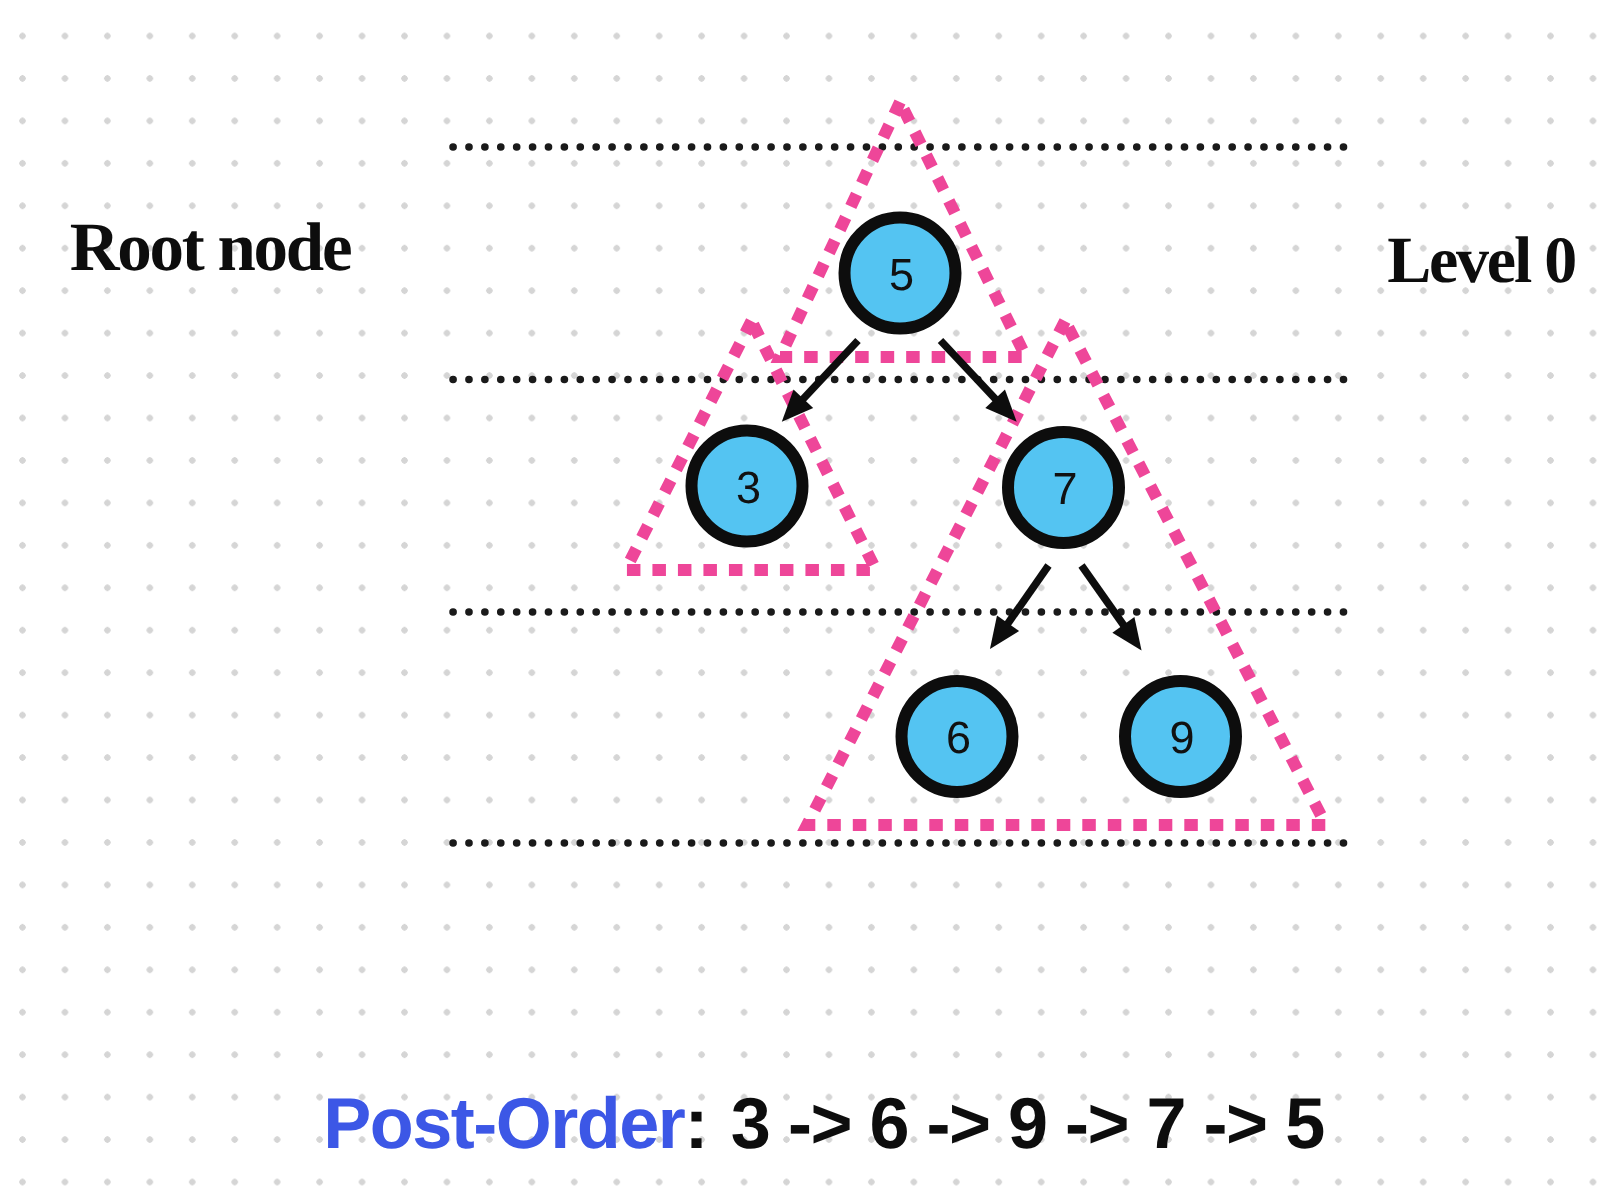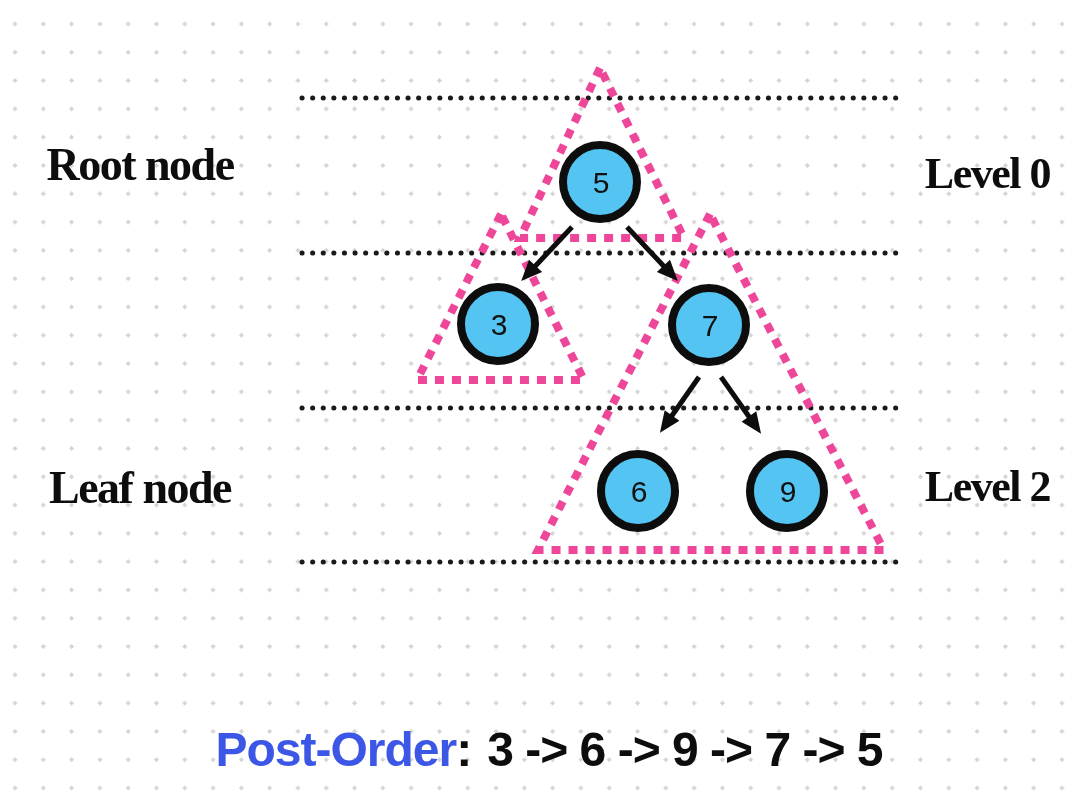--- a/index.html
+++ b/index.html
@@ -102,23 +102,21 @@
     <g text-anchor="middle">
       <text class="node-value" x="601" y="193">5</text>
       <text class="node-value" x="499" y="335">3</text>
       <text class="node-value" x="710" y="336">7</text>
       <text class="node-value" x="639" y="502">6</text>
       <text class="node-value" x="788" y="502">9</text>
     </g>
   </svg>
 
   <div class="hand-label" style="left:25px; top:138px; width:230px;">Root node</div>
-  <div class="hand-label" style="left:25px; top:461px; width:230px;">Leaf node</div>
 
   <div class="hand-label level-label" style="left:870px; top:148px; width:180px;">Level 0</div>
-  <div class="hand-label level-label" style="left:870px; top:461px; width:180px;">Level 2</div>
 
 
   <div class="postorder-line">
     <span class="order-label">Post-Order</span><span>:</span><span class="sequence">3 -&gt; 6 -&gt; 9 -&gt; 7 -&gt; 5</span>
   </div>
 
 </div>
 
 </body></html>

